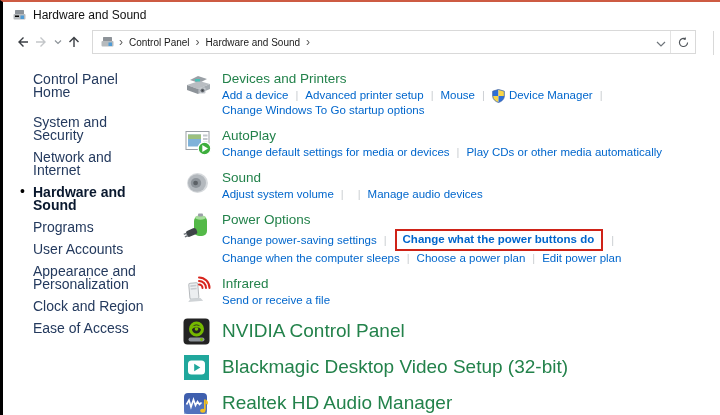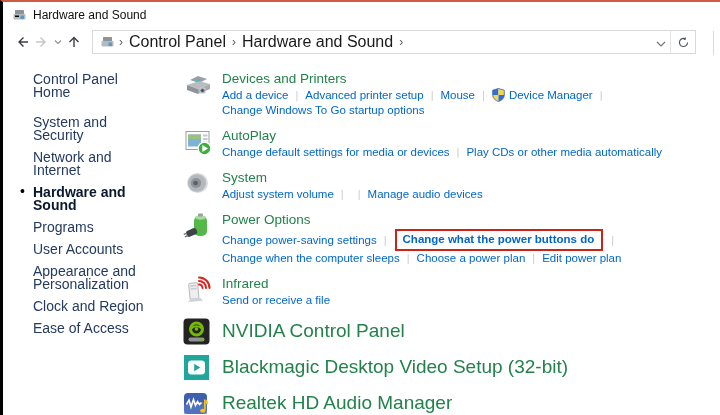--- a/index.html
+++ b/index.html
@@ -20,21 +20,21 @@
   
   .toolbar { height:30px; display:flex; align-items:center; padding-left:9px; padding-right:24px; position:relative; }
   .nav-btn { width:20px; height:20px; display:flex; align-items:center; justify-content:center; flex:0 0 auto; }
   .nav-btn svg { display:block; }
   .nav-chevron { width:12px; }
   .addressbar {
     flex:1; height:24px; margin-left:8px; background:#fff;
     border:1px solid #d9d9d9; display:flex; align-items:center; padding-left:5px;
   }
   .addressbar .crumb-icon { width:16px; height:16px; margin:0 2px 0 1px; }
-  .crumb { font-size:16px; color:#1a1a1a; text-decoration:none; padding:0 4px; white-space:nowrap; }
+  .crumb { font-size:10px; color:#1a1a1a; text-decoration:none; padding:0 4px; white-space:nowrap; }
   .crumb-sep { font-size:12px; color:#5a5a5a; padding:0 2px; }
   .address-spacer { flex:1; }
   .address-chevron { width:18px; text-align:center; }
   .refresh-btn { width:25px; height:22px; display:flex; align-items:center; justify-content:center; border-left:1px solid #e3e3e3; }
   .search-sliver { position:absolute; right:0; top:4px; height:24px; width:7px; border-left:1px solid #d9d9d9; background:#fff; }
 
   
   .content { display:flex; align-items:flex-start; }
 
   .sidebar { width:168px; flex:0 0 auto; padding:16px 6px 0 30px; }
@@ -49,21 +49,21 @@
   .main { flex:1; padding:12px 0 0 12px; }
   .section { display:flex; margin-bottom:8px; }
   .section-icon { width:30px; height:30px; flex:0 0 auto; margin-right:9px; margin-top:1px; }
   .section-icon svg { display:block; }
   .section.app { align-items:center; margin-bottom:6px; min-height:30px; }
   .section.app .section-icon { width:27px; height:27px; margin-right:12px; margin-top:0; }
   .section-body { padding-top:0; }
   .section-heading { display:inline-block; font-size:13.5px; line-height:17px; color:#23824b; text-decoration:none; margin-bottom:1px; }
   .section.app .section-heading { margin-bottom:0; font-size:19px; }
   .link-row { font-size:11.5px; line-height:15px; color:#0066cc; display:flex; align-items:center; flex-wrap:nowrap; }
-  .task-link { color:#0066cc; text-decoration:none; display:inline-flex; white-space:nowrap; }
+  .task-link { color:#0066cc; text-decoration:none; display:inline-flex; align-items:center; white-space:nowrap; }
   .task-link .inline-icon { width:13px; height:14px; margin-right:4px; display:inline-block; }
   .task-link .inline-icon svg { display:block; }
   .sep { color:#c9cdd1; padding:0 7px; font-size:11px; }
   .highlight-box { display:inline-block; border:2px solid #cf2318; padding:1px 7px 2px 6px; margin:0 1px;font-weight:bold; }
 </style>
 </head>
 <body>
 
 <div class="window">
 
@@ -220,21 +220,21 @@
         </div>
         <div class="section">
           <div class="section-icon">
             <svg viewBox="0 0 30 30" width="30" height="30">
     <ellipse cx="14.5" cy="14" rx="10.5" ry="10" fill="#d7dadd"></ellipse>
     <ellipse cx="14" cy="14" rx="9" ry="8.8" fill="#b3b8bd"></ellipse>
     <ellipse cx="13" cy="14" rx="5.2" ry="5" fill="#8d9399"></ellipse>
     <ellipse cx="12.6" cy="14" rx="2.4" ry="2.3" fill="#5c6166"></ellipse>
   </svg>
           </div>
-          <div class="section-body"><a href="#" class="section-heading">System</a><div class="link-row">
+          <div class="section-body"><a href="#" class="section-heading">Sound</a><div class="link-row">
               <a href="#" class="task-link">
                 <span>Adjust system volume</span>
               </a>
               <span class="sep">|</span>
               <span class="sep">|</span>
               <a href="#" class="task-link">
                 <span>Manage audio devices</span>
               </a>
             </div></div>
         </div>

